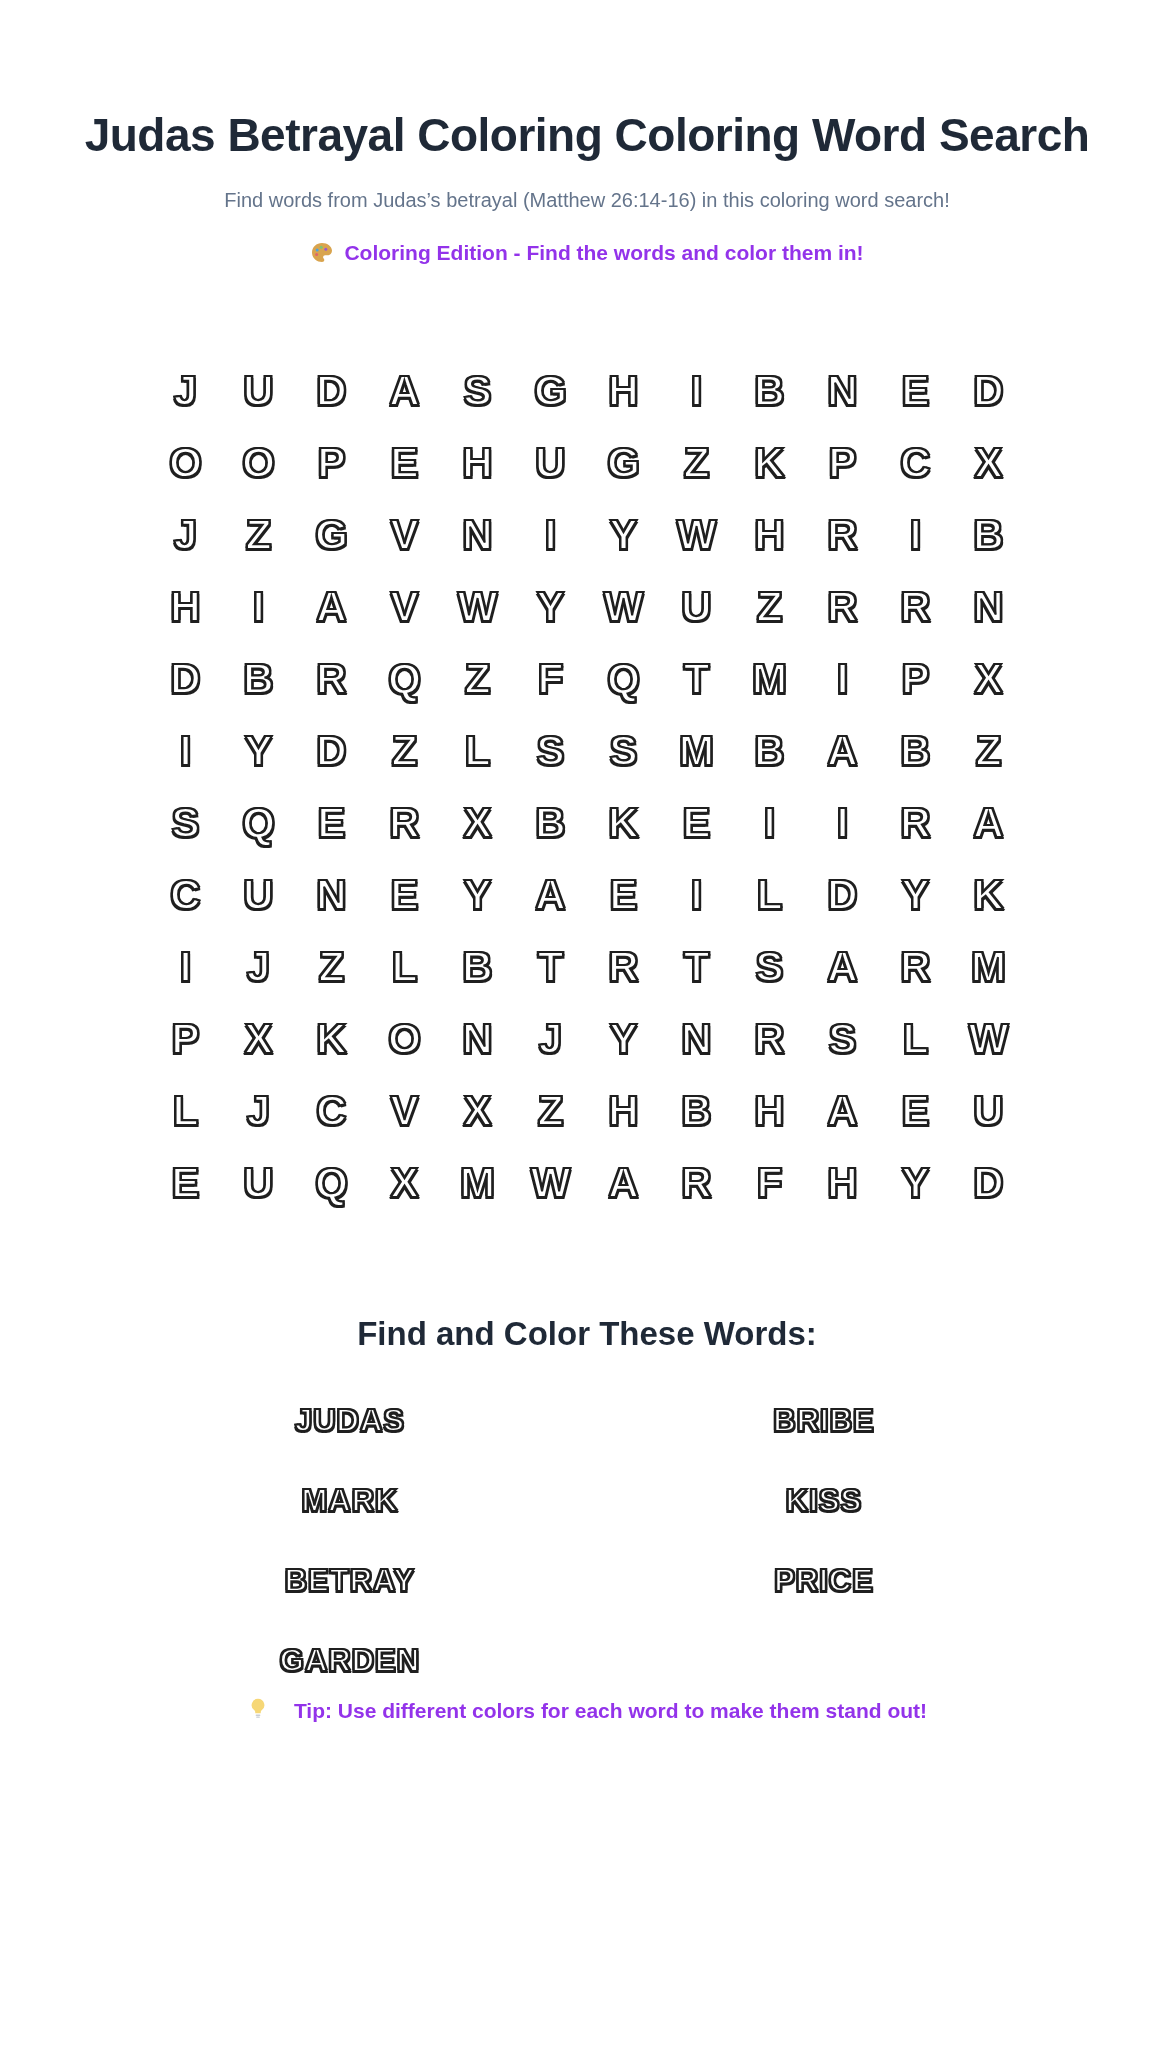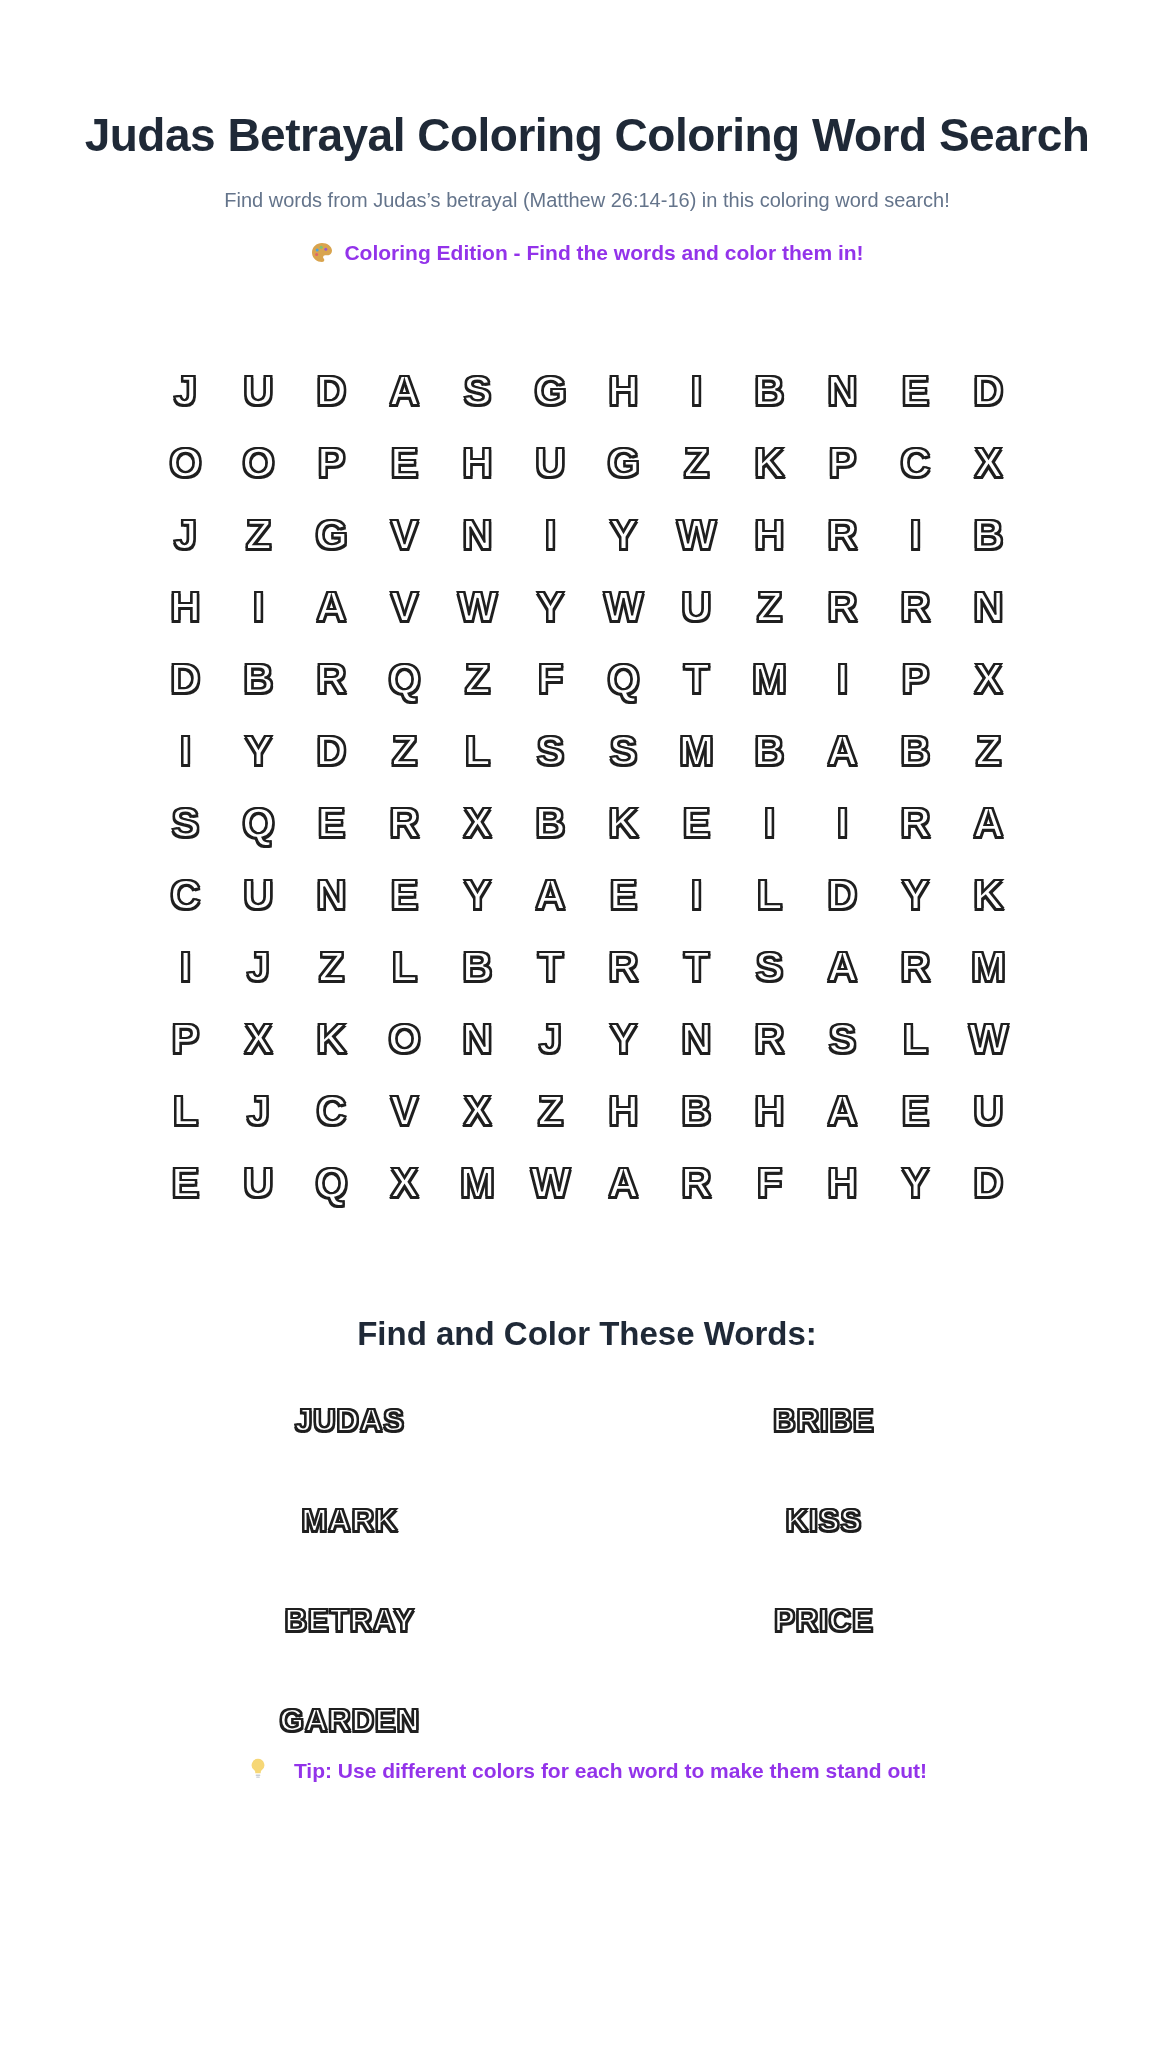--- a/index.html
+++ b/index.html
@@ -73,21 +73,21 @@
     margin-top: 96px;
     font-size: 33px;
     font-weight: 800;
     color: #1f2937;
   }
 
   .word-list {
     margin: 50px auto 0;
     display: grid;
     grid-template-columns: repeat(2, 474px);
-    row-gap: 64px;
+    row-gap: 44px;
     justify-content: center;
   }
   .word {
     font-size: 31px;
     font-weight: 700;
     letter-spacing: 1px;
     color: #ffffff;
     -webkit-text-stroke: 2px #1f1f1f;
     text-shadow:
       -1.5px -1.5px 0 #1f1f1f,

